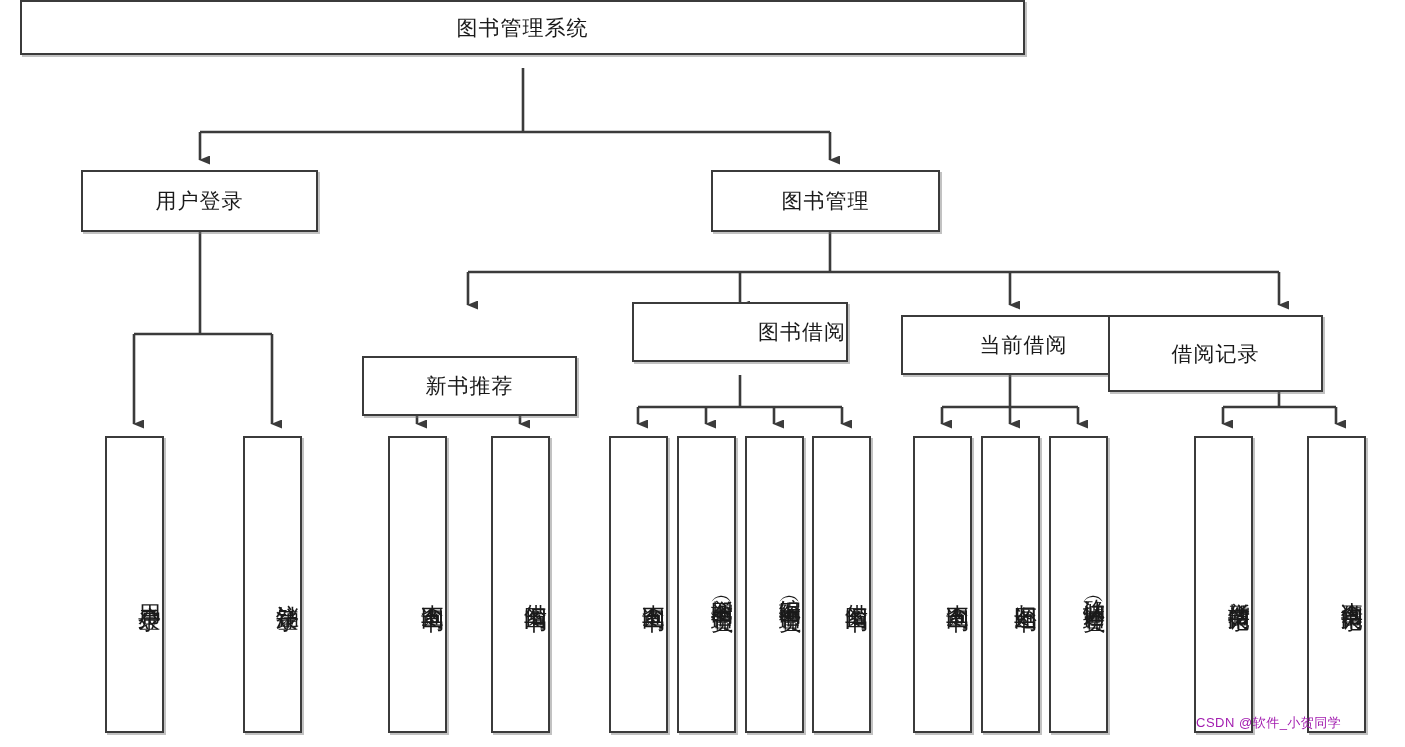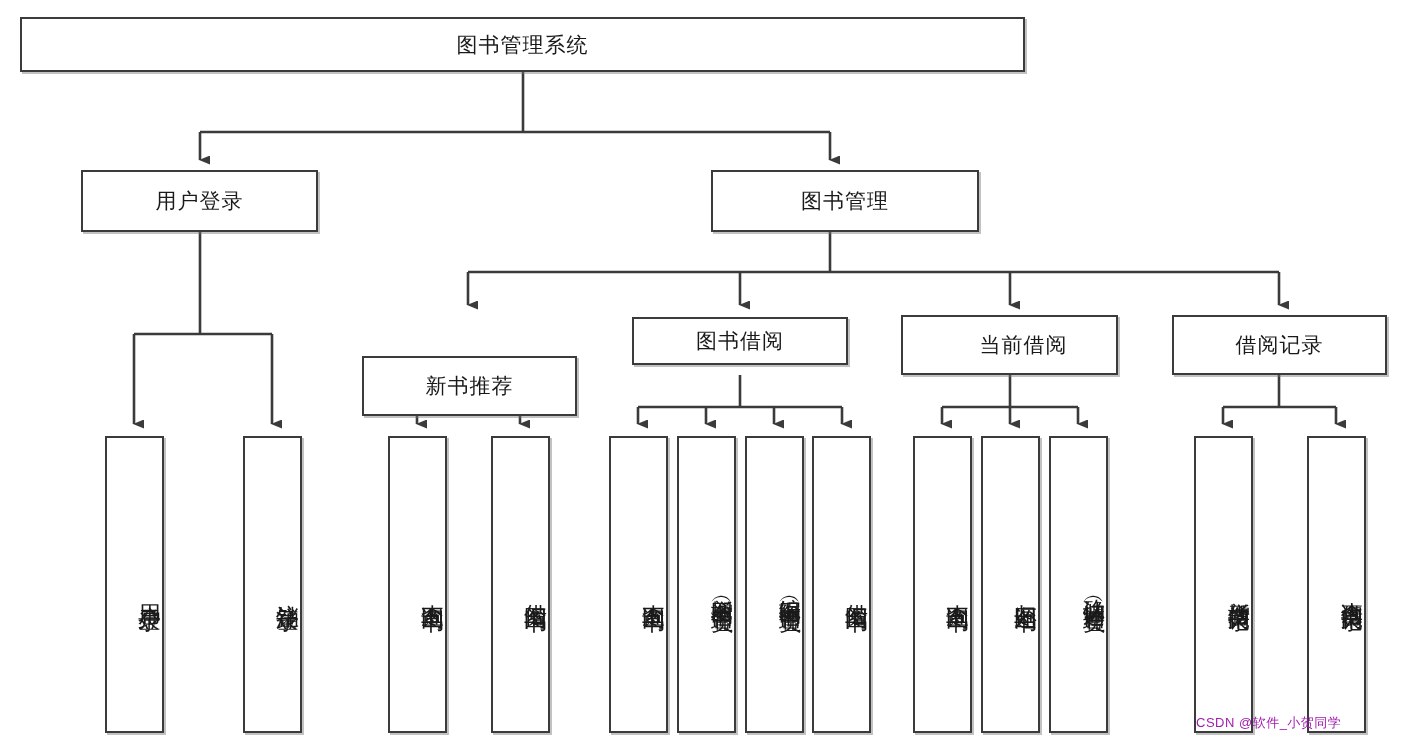--- a/index.html
+++ b/index.html
@@ -120,41 +120,41 @@
     </g>
 
     <g stroke="#3b3b3b" stroke-width="2.6" fill="none">
       <path d="M1279,375 L1279,407"></path>
       <path d="M1223,407 L1336,407"></path>
       <path d="M1223,407 L1223,424" marker-end="url(#arrowhead)"></path>
       <path d="M1336,407 L1336,424" marker-end="url(#arrowhead)"></path>
     </g>
   </svg>
 
-  <div class="node-box node-h" style="left:20px; top:17px; width:1005px; height:55px;">
+  <div class="node-box node-h" style="left:20px; top:0; width:1005px; height:55px;">
     <span>图书管理系统</span>
   </div>
 
   <div class="node-box node-h" style="left:81px; top:170px; width:237px; height:62px;">
     <span>用户登录</span>
   </div>
-  <div class="node-box node-h" style="left:711px; top:170px; width:268px; height:62px;">
+  <div class="node-box node-h" style="left:711px; top:170px; width:229px; height:62px;">
     <span>图书管理</span>
   </div>
 
   <div class="node-box node-h" style="left:362px; top:315px; width:215px; height:60px;margin-top:41px;">
     <span>新书推荐</span>
   </div>
-  <div class="node-box node-h" style="left:632px; top:317px; width:216px; height:48px;">
+  <div class="node-box node-h" style="left:632px; top:302px; width:216px; height:60px;justify-content:flex-end;">
     <span>图书借阅</span>
   </div>
   <div class="node-box node-h" style="left:901px; top:315px; width:217px; height:60px;padding-left:28px;">
     <span>当前借阅</span>
   </div>
-  <div class="node-box node-h" style="left:1172px; top:315px; width:215px; height:60px;">
+  <div class="node-box node-h" style="left:1108px; top:315px; width:215px; height:77px;">
     <span>借阅记录</span>
   </div>
 
   <div class="node-box node-v" style="left:105px; top:436px; width:59px; height:297px;">
     <span>用户登录</span>
   </div>
   <div class="node-box node-v" style="left:243px; top:436px; width:59px; height:297px;">
     <span>注销登录</span>
   </div>
 

